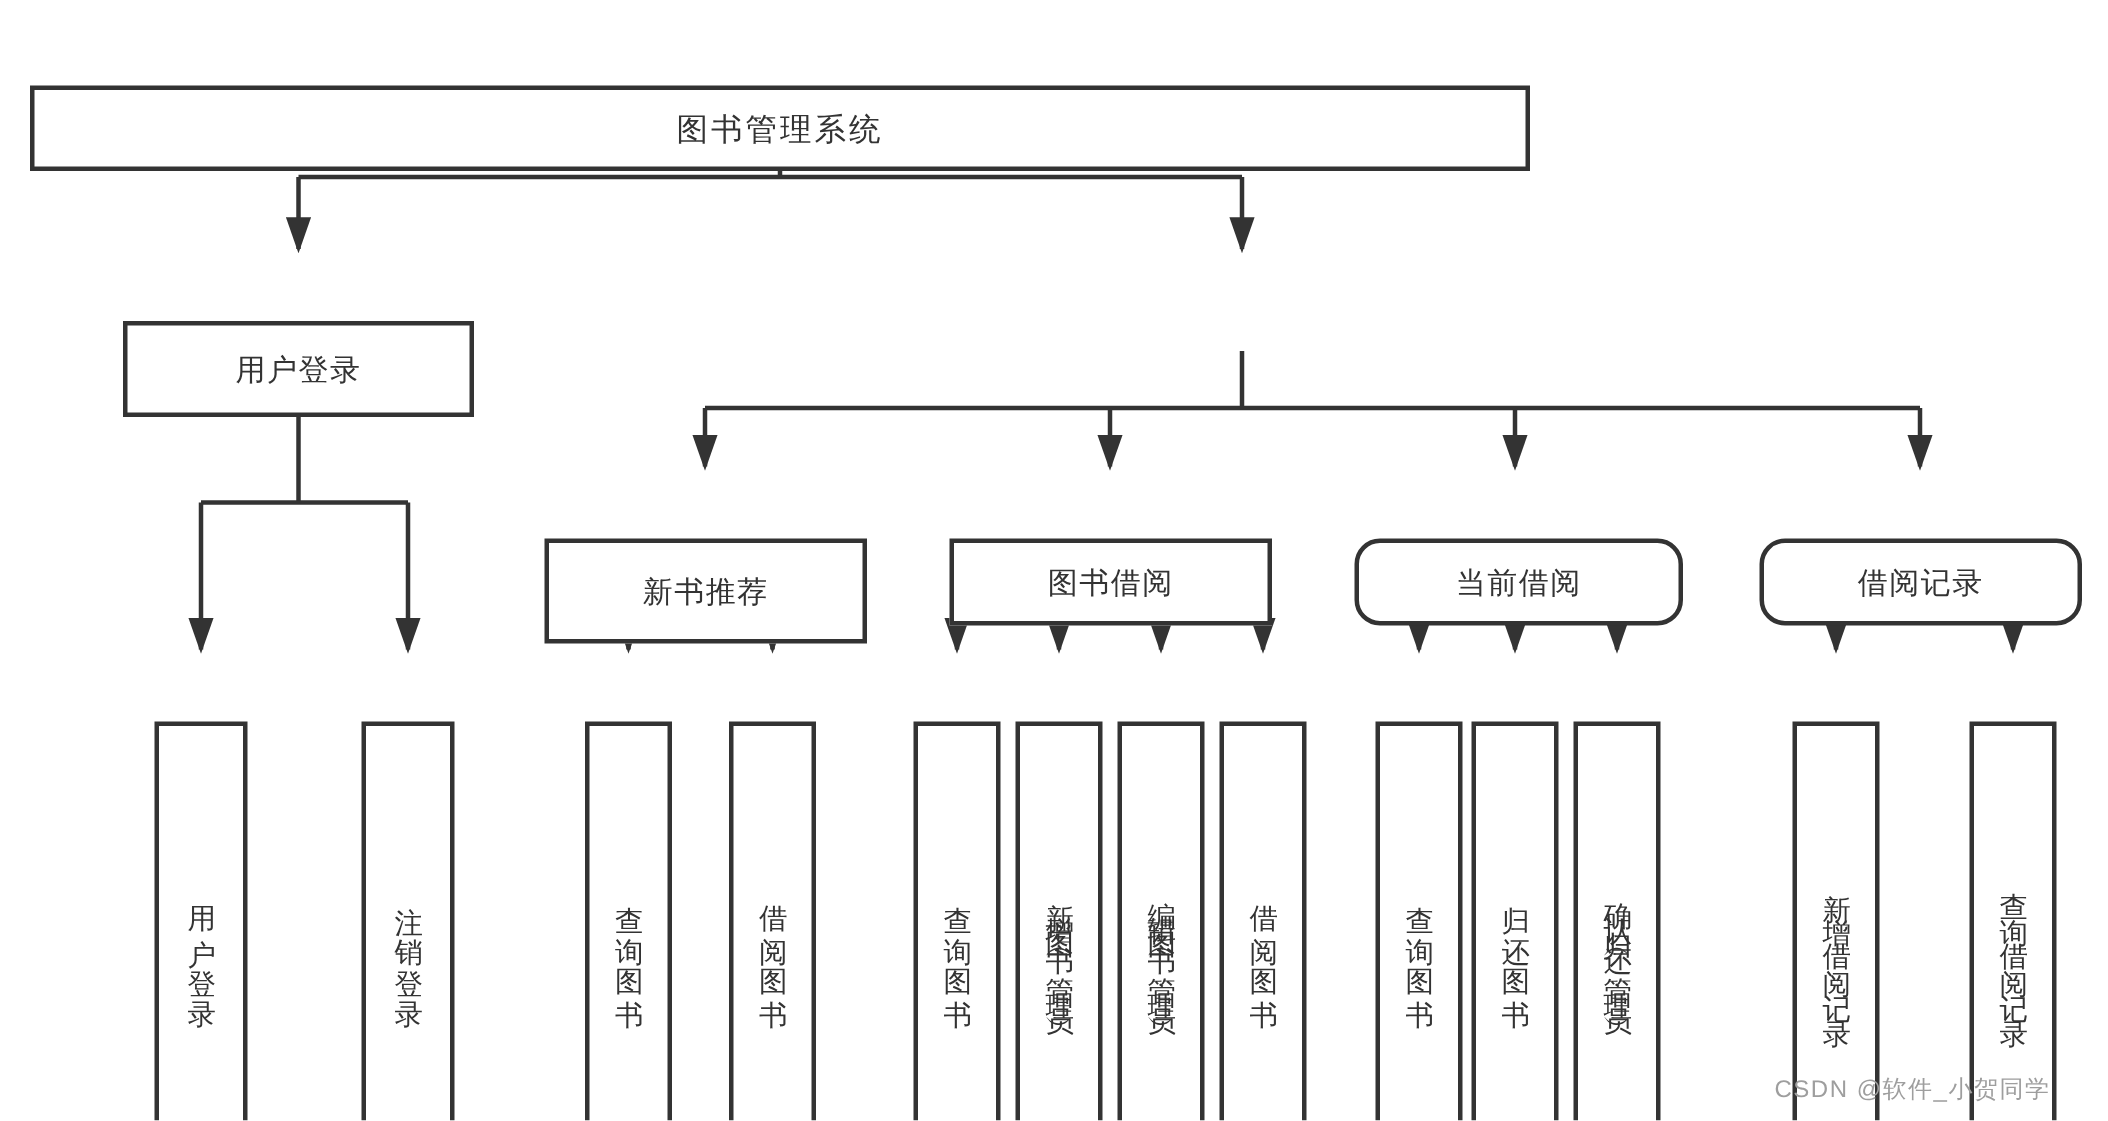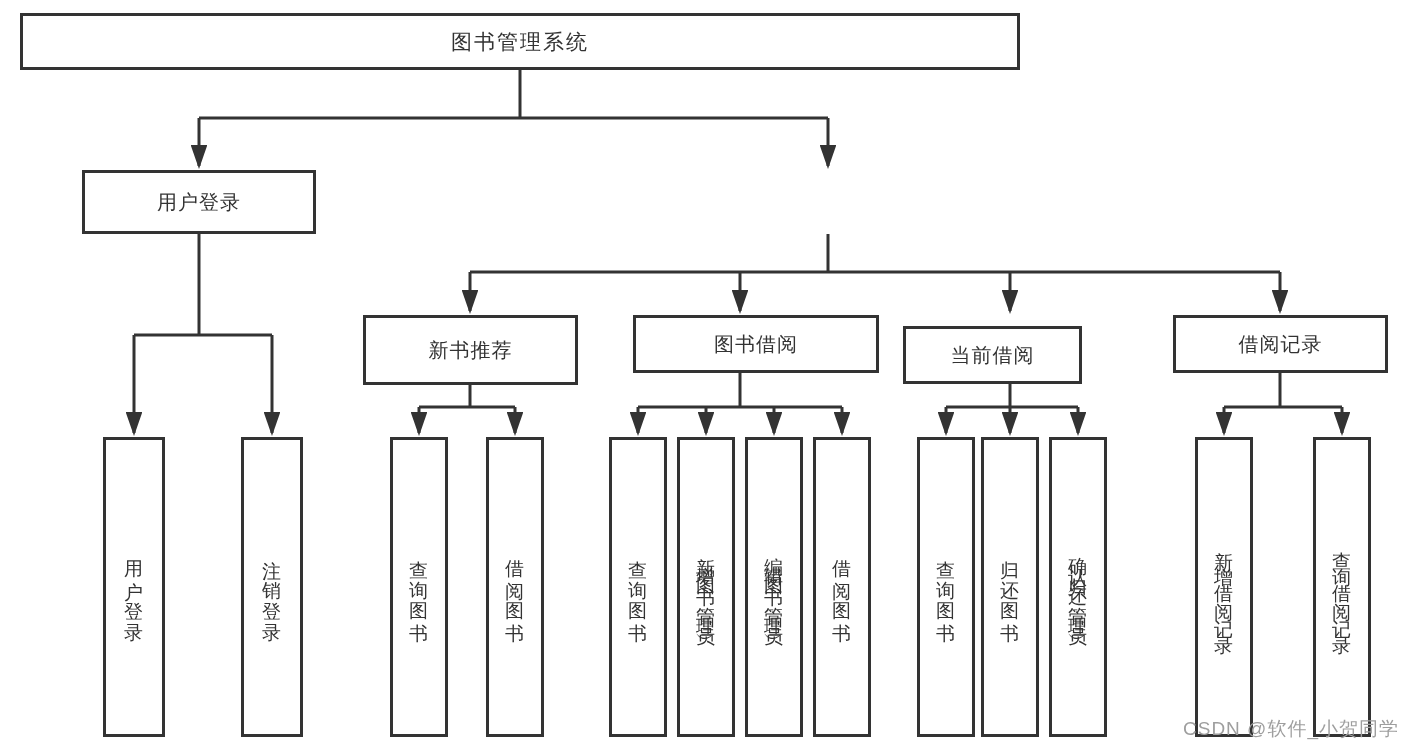--- a/index.html
+++ b/index.html
@@ -23,36 +23,37 @@
     pointer-events:none;
   }
   .box{
     position:absolute;
     box-sizing:border-box;
     border:3px solid var(--line);
     background:#ffffff;
     display:flex;
     align-items:center;
     justify-content:center;
+    margin-top:44px;
   }
   .h-box{font-size:20px;letter-spacing:1px;white-space:nowrap;}
   .root-box{font-size:21px;letter-spacing:2px;}
   .v-box{
     writing-mode:vertical-lr;
     text-orientation:mixed;
     line-height:1;
     font-size:19px;
   }
   .vt4{letter-spacing:21px;}
   .vt6{letter-spacing:17px;}
   .vt9{letter-spacing:10px;}
   .watermark{
     position:absolute;
     left:1183px;top:716px;
-    font-size:19px;
+    font-size:16px;
     letter-spacing:1px;
     color:var(--wm);
     white-space:nowrap;
     z-index:5;
   }
 </style>
 </head>
 <body>
 
 <div class="stage">
@@ -105,23 +106,23 @@
       <path d="M1224 407 V433" marker-end="url(#arrow)"></path>
       <path d="M1342 407 V433" marker-end="url(#arrow)"></path>
     </g>
   </svg>
 
   <div class="box h-box root-box" style="left:20px;top:13px;width:1000px;height:57px;">图书管理系统</div>
 
   <div class="box h-box" style="left:82px;top:170px;width:234px;height:64px;">用户登录</div>
 
   <div class="box h-box" style="left:363px;top:315px;width:215px;height:70px;">新书推荐</div>
-  <div class="box h-box" style="left:633px;top:315px;width:246px;height:58px;">图书借阅</div>
-  <div class="box h-box" style="left:903px;top:326px;width:179px;height:58px;">当前借阅</div>
-  <div class="box h-box" style="left:1173px;top:315px;width:215px;height:58px;">借阅记录</div>
+  <div class="box h-box" style="left:633px;top:315px;width:215px;height:58px;">图书借阅</div>
+  <div class="box h-box" style="left:903px;top:315px;width:219px;height:58px;border-radius:17px;">当前借阅</div>
+  <div class="box h-box" style="left:1173px;top:315px;width:215px;height:58px;border-radius:17px;">借阅记录</div>
 
   <div class="box v-box vt4" style="left:103px;top:437px;width:62px;height:300px;">用户登录</div>
   <div class="box v-box vt4" style="left:241px;top:437px;width:62px;height:300px;">注销登录</div>
 
   <div class="box v-box vt4" style="left:390px;top:437px;width:58px;height:300px;">查询图书</div>
   <div class="box v-box vt4" style="left:486px;top:437px;width:58px;height:300px;">借阅图书</div>
 
   <div class="box v-box vt4" style="left:609px;top:437px;width:58px;height:300px;">查询图书</div>
   <div class="box v-box vt9" style="left:677px;top:437px;width:58px;height:300px;">新增图书（管理员）</div>
   <div class="box v-box vt9" style="left:745px;top:437px;width:58px;height:300px;">编辑图书（管理员）</div>

